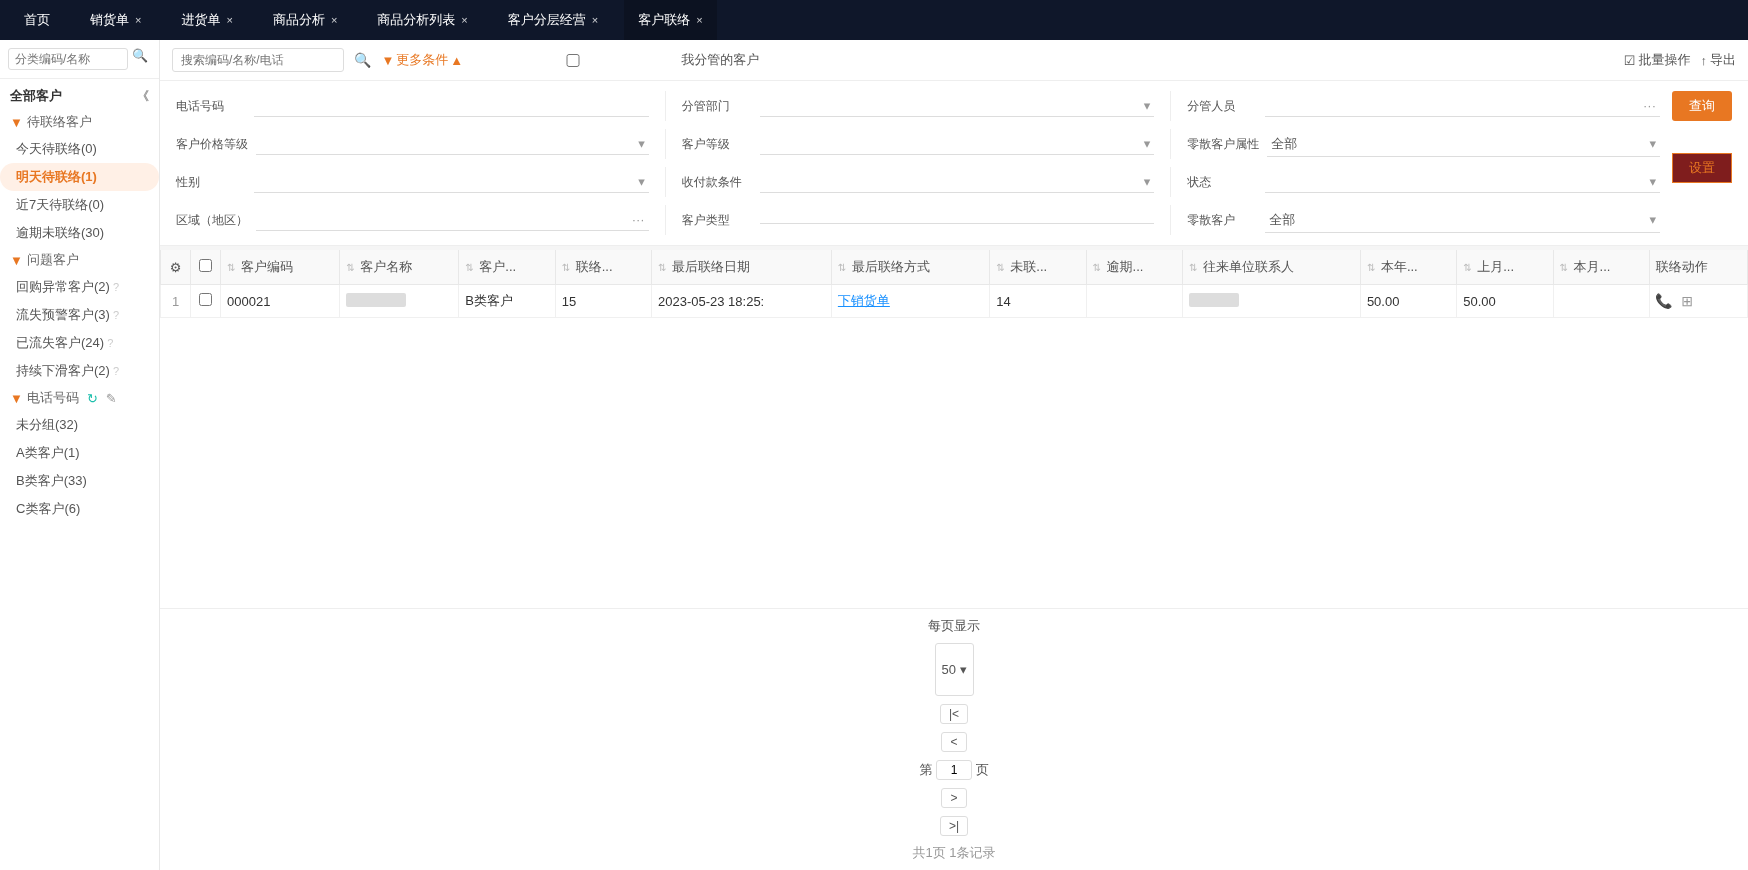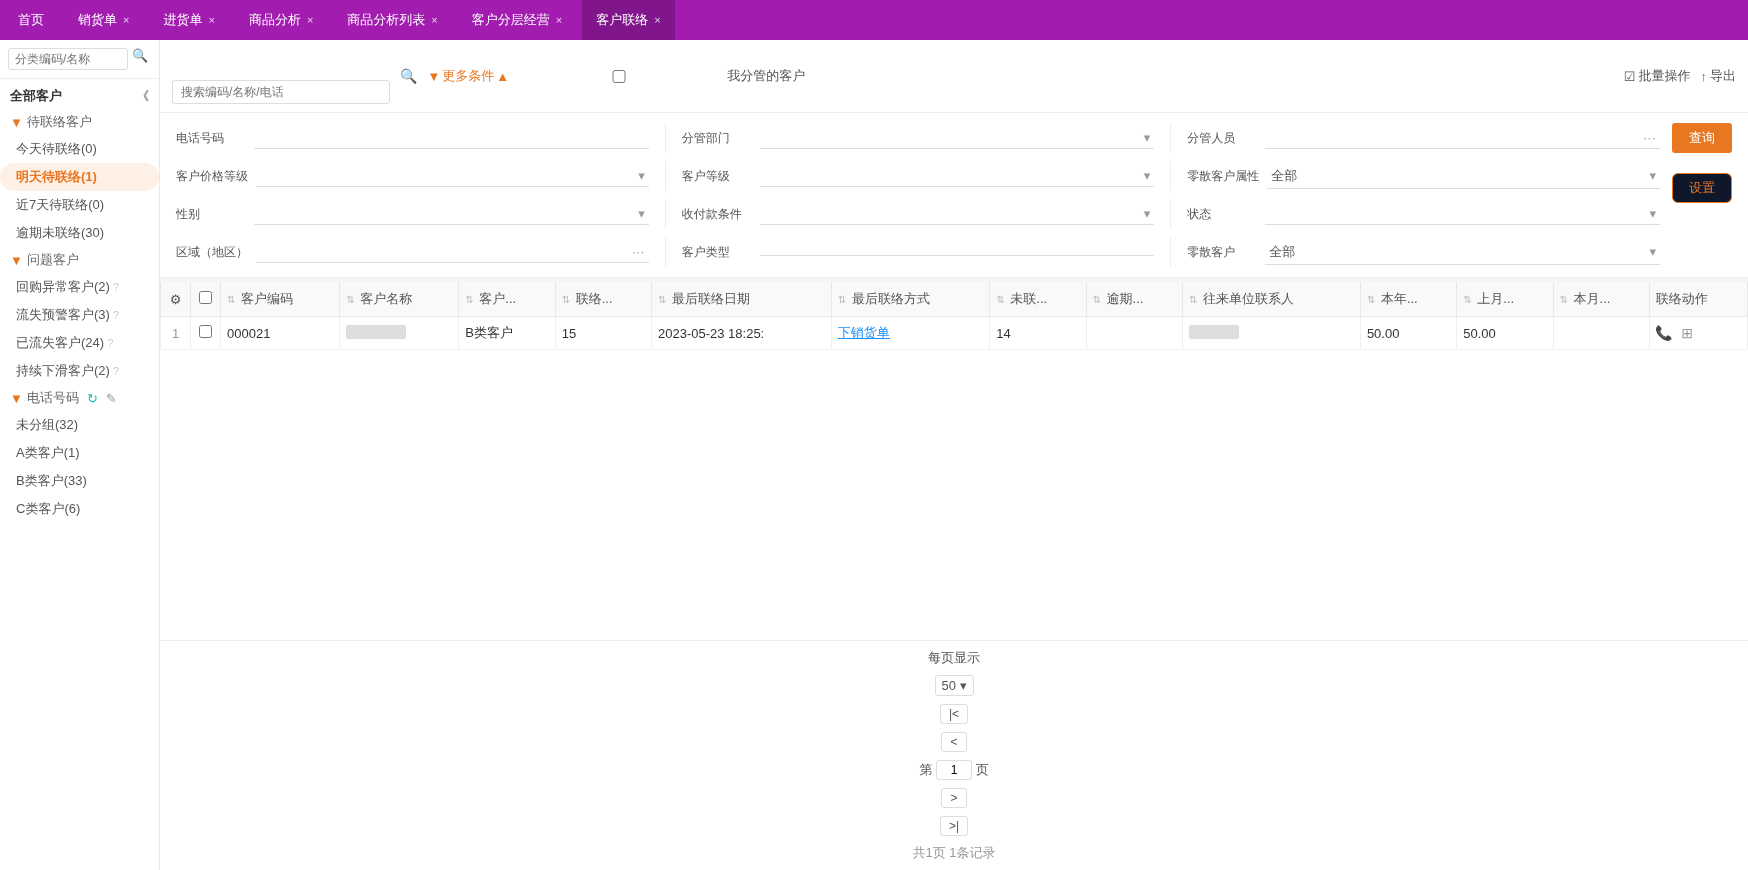--- a/index.html
+++ b/index.html
@@ -1,25 +1,25 @@
 <!DOCTYPE html>
 <html><head>
   <meta charset="utf-8">
   <style>
     * { box-sizing: border-box; margin: 0; padding: 0; font-family: 'Microsoft YaHei', Arial, sans-serif; font-size: 13px; }
     body { background: #f5f5f5; min-width: 1748px; min-height: 870px; overflow-x: auto; }
 
     
     .top-nav {
-      background: #a21caf;
+      background: #0f172a;
       height: 40px;
       display: flex;
       align-items: center;
-      padding: 0 4px;
-      gap: 6px;
+      padding: 0 10px;
+      gap: 12px;
     }
     .nav-item {
       color: #fff;
       padding: 0 14px;
       height: 40px;
       display: flex;
       align-items: center;
       cursor: pointer;
       white-space: nowrap;
       font-size: 13px;
@@ -221,29 +221,29 @@
       background: #e87722;
       color: #fff;
       border: none;
       border-radius: 3px;
       padding: 6px 16px;
       cursor: pointer;
       font-size: 13px;
       white-space: nowrap;
     }
     .setting-btn {
-      background: #0f172a;
+      background: #7f1d1d;
       color: #e87722;
       border: 1px solid #e87722;
-      border-radius: 6px;
+      border-radius: 0;
       padding: 5px 16px;
       cursor: pointer;
       font-size: 13px;
       white-space: nowrap;
-      margin-top: 4px;
+      margin-top: 16px;
     }
     .action-buttons {
       display: flex;
       flex-direction: column;
       gap: 16px;
       margin-left: 12px;
     }
 
     
     .table-container {
@@ -294,21 +294,21 @@
       justify-content: flex-end;
       gap: 8px;
       font-size: 12px;
       color: #555;
       flex-direction: column;
     }
     .per-page-label { color: #555; }
     .per-page-select {
       border: 1px solid #ddd;
       border-radius: 3px;
-      padding: 2px 6px;
+      padding: 18px 6px;
       font-size: 12px;
       cursor: pointer;
       display: flex;
       align-items: center;
       gap: 4px;
     }
     .pagination-btn {
       border: 1px solid #ddd;
       border-radius: 3px;
       padding: 2px 8px;
@@ -446,21 +446,21 @@
       <span>B类客户(33)</span>
     </div>
     <div class="sidebar-item">
       <span>C类客户(6)</span>
     </div>
   </div>
 
   <div class="content">
 
     <div class="search-bar">
-      <input type="text" style="width: 218px; margin-top: 32px;" placeholder="搜索编码/名称/电话">
+      <input type="text" style="width: 172px;" placeholder="搜索编码/名称/电话">
       <span class="search-btn">🔍</span>
       <span class="more-conditions">
         <span style="color:#e87722">▼</span>
         <span>更多条件</span>
         <span style="color:#e87722">▲</span>
       </span>
       <label class="my-customers">
         <input type="checkbox" style="">
         <span>我分管的客户</span>
       </label>

